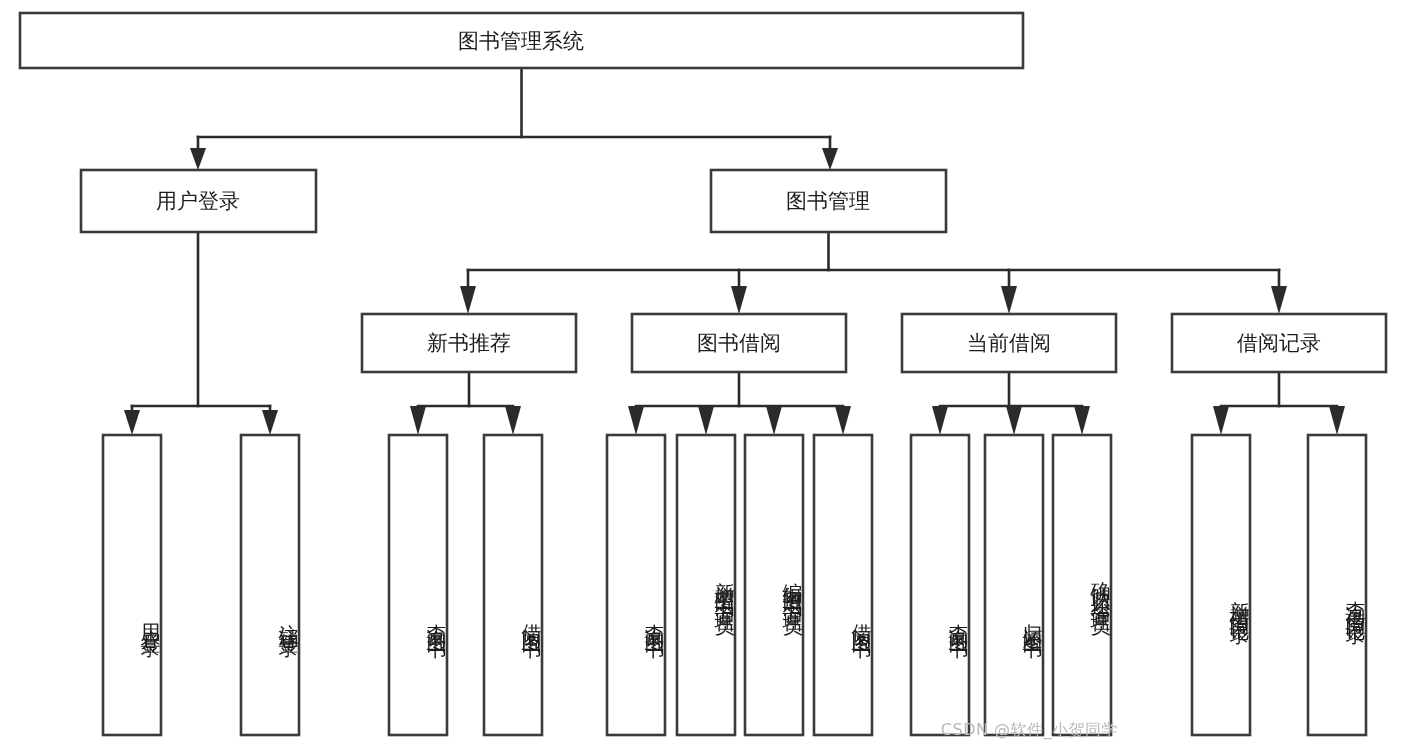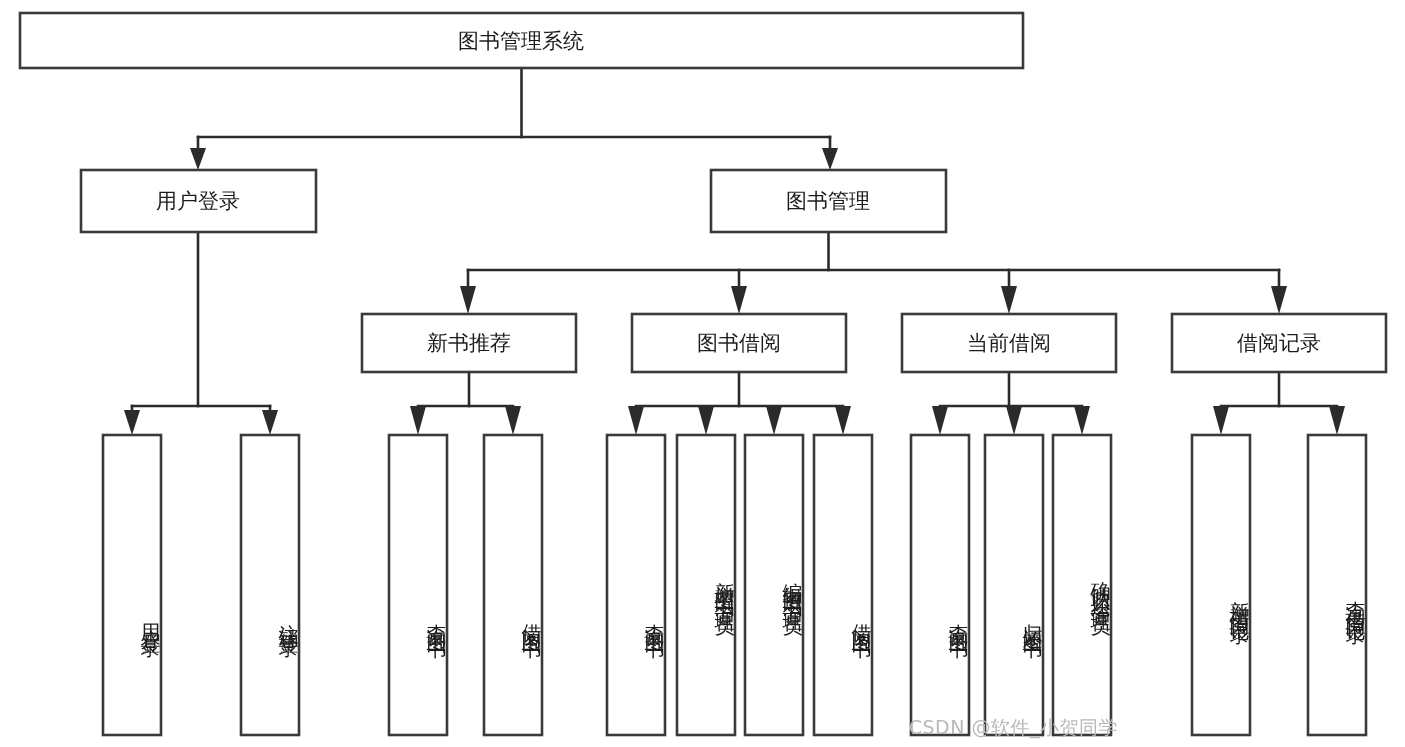--- a/index.html
+++ b/index.html
@@ -63,21 +63,21 @@
     align-items: flex-start;
     justify-content: center;
     white-space: nowrap;
     pointer-events: none;
   }
   .watermark {
     position: absolute;
     right: 8px;
     bottom: 6px;
     font-family: "DejaVu Sans", "Liberation Sans", sans-serif;
-    font-size: 19px;
+    font-size: 16px;
     color: #b9b9b9;
     letter-spacing: 0.5px;
     white-space: nowrap;
   }
 </style>
 </head>
 <body>
 
 <div id="diagram-root">
 

